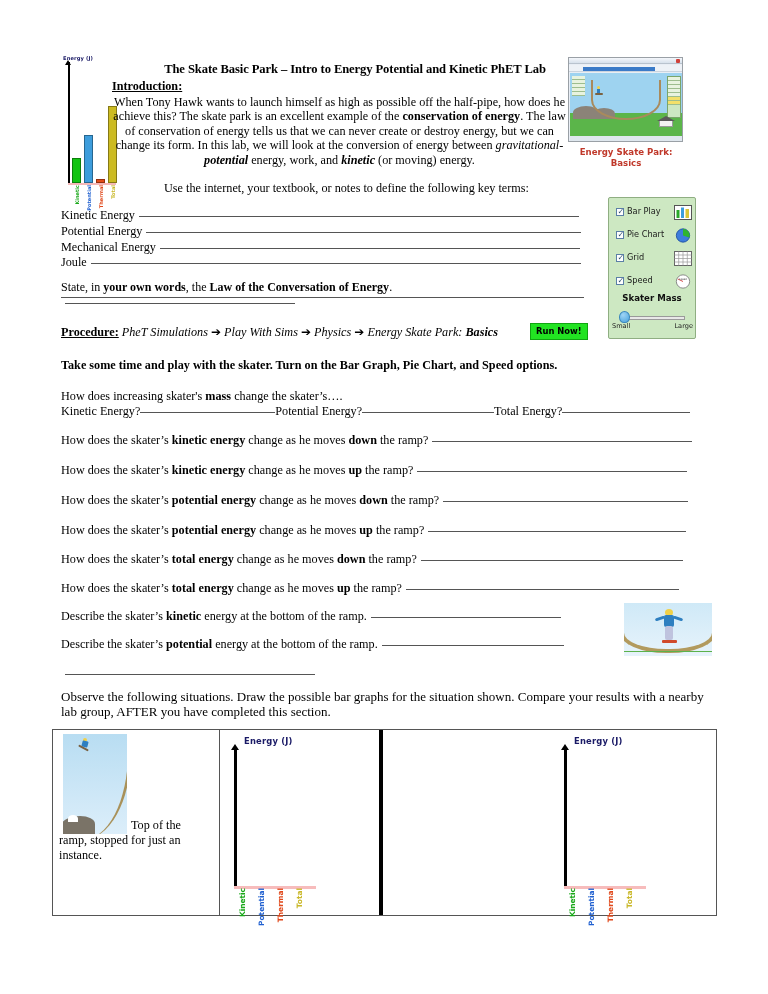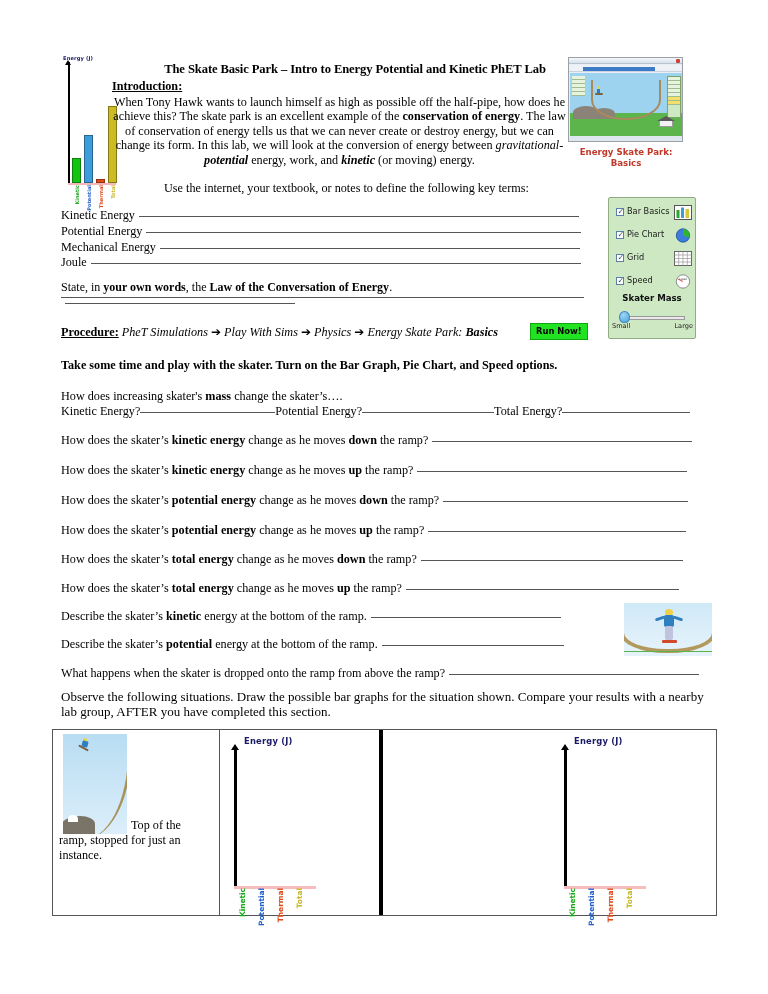--- a/index.html
+++ b/index.html
@@ -276,21 +276,21 @@
     </div>
 
   <div class="state-row">
     <span>State, in </span><b>your own words</b><span>, the </span><b>Law of the Conversation of Energy</b><span>.</span><span class="dots" style="width:230px; margin-left:4px"></span>
   </div>
   <div class="state-rule2"></div>
 
   <div class="ctrl-panel">
     <div class="ctl-row" style="top:8px">
       <span class="cb"></span>
-      <span class="ctl-lbl">Bar Basics</span>
+      <span class="ctl-lbl">Bar Play</span>
       <span class="ctl-icon">
         <svg width="18" height="15" viewBox="0 0 18 15">
           <rect x="0.5" y="0.5" width="17" height="14" fill="#ffffff" stroke="#555"></rect>
           <rect x="2.5" y="5" width="3" height="8" fill="#2aa82a"></rect>
           <rect x="7" y="2.5" width="3" height="10.5" fill="#3d9ddc"></rect>
           <rect x="11.5" y="4" width="3.5" height="9" fill="#d9c536"></rect>
         </svg>
       </span>
     </div>
     <div class="ctl-row" style="top:31px">
@@ -364,21 +364,21 @@
 
   <div id="questions">
       <div class="q" style="top: 432px;"><span>How does the skater’s </span><b>kinetic energy</b><span> change as he moves </span><b>down</b><span> the ramp?</span><span class="qline" style="width: 260px; margin-left: 4px;"></span></div>
       <div class="q" style="top: 462px;"><span>How does the skater’s </span><b>kinetic energy</b><span> change as he moves </span><b>up</b><span> the ramp?</span><span class="qline" style="width: 270px; margin-left: 4px;"></span></div>
       <div class="q" style="top: 492px;"><span>How does the skater’s </span><b>potential energy</b><span> change as he moves </span><b>down</b><span> the ramp?</span><span class="qline" style="width: 245px; margin-left: 4px;"></span></div>
       <div class="q" style="top: 522px;"><span>How does the skater’s </span><b>potential energy</b><span> change as he moves </span><b>up</b><span> the ramp?</span><span class="qline" style="width: 258px; margin-left: 4px;"></span></div>
       <div class="q" style="top: 551px;"><span>How does the skater’s </span><b>total energy</b><span> change as he moves </span><b>down</b><span> the ramp?</span><span class="qline" style="width: 262px; margin-left: 4px;"></span></div>
       <div class="q" style="top: 580px;"><span>How does the skater’s </span><b>total energy</b><span> change as he moves </span><b>up</b><span> the ramp?</span><span class="qline" style="width: 273px; margin-left: 4px;"></span></div>
       <div class="q" style="top: 608px;"><span>Describe the skater’s </span><b>kinetic</b><span> energy at the bottom of the ramp.</span><span class="qline" style="width: 190px; margin-left: 4px;"></span></div>
       <div class="q" style="top: 636px;"><span>Describe the skater’s </span><b>potential</b><span> energy at the bottom of the ramp.</span><span class="qline" style="width: 182px; margin-left: 4px;"></span></div>
-      <div class="q" style="top: 665px;"><span>What happens when the skater is dropped onto the ramp from above the ramp?</span><span class="qline" style="width: 250px; margin-left: 4px;"></span></div>
+      <div class="q" style="top: 665px;"><span class="qline" style="width: 250px; margin-left: 4px;"></span></div>
     </div>
 
   <div class="skater-img">
     <div class="si-track"></div>
     <div class="fig" style="left:36px; top:6px; width:18px; height:34px;">
       <div class="head" style="left:5px; top:0; width:8px; height:7px;"></div>
       <div class="body" style="left:4px; top:6px; width:10px; height:12px; border-radius:2px;"></div>
       <div class="arm" style="left:-5px; top:8px; width:10px; height:3px; transform:rotate(-18deg); border-radius:2px;"></div>
       <div class="arm" style="left:13px; top:8px; width:10px; height:3px; transform:rotate(18deg); border-radius:2px;"></div>
       <div class="legs" style="left:5px; top:17px; width:8px; height:14px; border-radius:2px;"></div>

